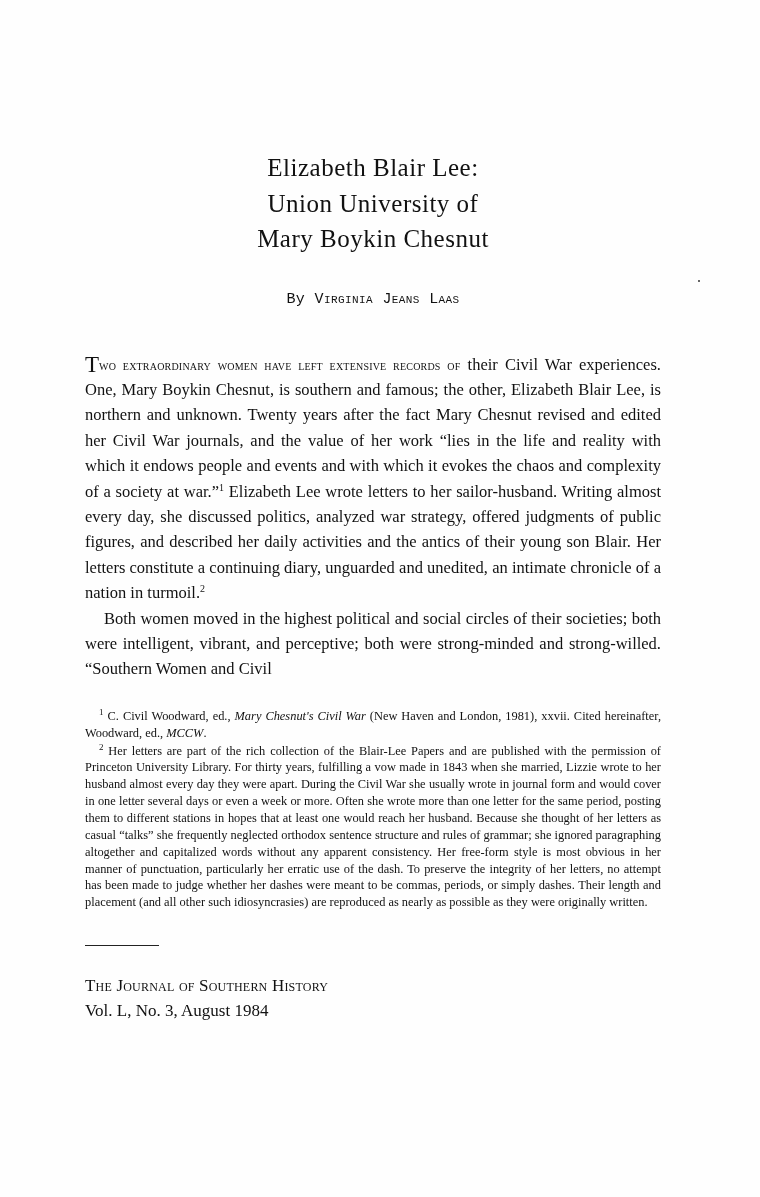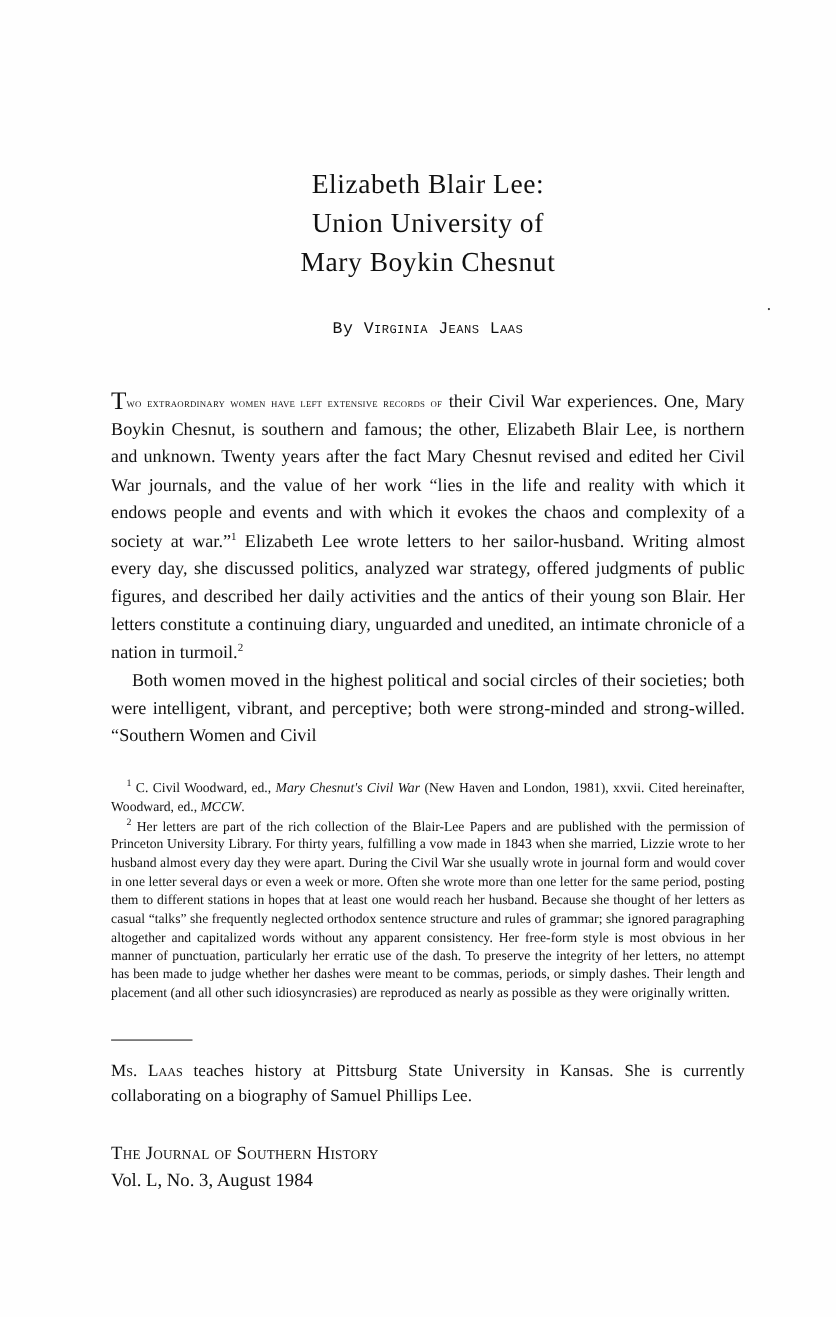--- a/index.html
+++ b/index.html
@@ -16,21 +16,21 @@
   }
   .page {
     position: absolute;
     left: 0; top: 0;
     width: 760px;
     height: 1197px;
     background: #fefefe;
   }
   .content {
     position: absolute;
-    left: 101px;
+    left: 85px;
     top: 150px;
     width: 576px;
   }
   .title {
     text-align: center;
     font-size: 25px;
     letter-spacing: 0.5px;
     line-height: 1.42;
     font-weight: normal;
     margin: 0;
@@ -62,21 +62,21 @@
     text-indent: 19px;
   }
   .dropcap-lead {
     font-size: 23px;
     line-height: 0;
     position: relative;
     top: 2px;
   }
   .lead-caps {
     font-variant: small-caps;
-    font-size: 11px;
+    font-size: 14px;
     letter-spacing: 0.2px;
     margin-top: 28px;
   }
   sup {
     font-size: 10px;
     vertical-align: super;
     line-height: 0;
   }
   .footnotes {
     margin-top: 26px;
@@ -151,21 +151,20 @@
       <p>Both women moved in the highest political and social circles of their societies; both were intelligent, vibrant, and perceptive; both were strong-minded and strong-willed. “Southern Women and Civil</p>
     </div>
 
     <div class="footnotes">
       <p class="fn-indent"><span class="fn-marker">1</span><span> C. Civil Woodward, ed., </span><em>Mary Chesnut's Civil War</em><span> (New Haven and London, 1981), xxvii. Cited hereinafter, Woodward, ed., </span><em>MCCW</em><span>.</span></p>
       <p class="fn-indent"><span class="fn-marker">2</span><span> Her letters are part of the rich collection of the Blair-Lee Papers and are published with the permission of Princeton University Library. For thirty years, fulfilling a vow made in 1843 when she married, Lizzie wrote to her husband almost every day they were apart. During the Civil War she usually wrote in journal form and would cover in one letter several days or even a week or more. Often she wrote more than one letter for the same period, posting them to different stations in hopes that at least one would reach her husband. Because she thought of her letters as casual “talks” she frequently neglected orthodox sentence structure and rules of grammar; she ignored paragraphing altogether and capitalized words without any apparent consistency. Her free-form style is most obvious in her manner of punctuation, particularly her erratic use of the dash. To preserve the integrity of her letters, no attempt has been made to judge whether her dashes were meant to be commas, periods, or simply dashes. Their length and placement (and all other such idiosyncrasies) are reproduced as nearly as possible as they were originally written.</span></p>
     </div>
 
     <div class="rule"></div>
 
-    <div class="bio"><span class="smallcaps">Ms. Laas</span><span> teaches history at Pittsburg State University in Kansas. She is currently collaborating on a biography of Samuel Phillips Lee.</span></div>
 
     <div class="journal-info">
       <div class="journal-line1">The Journal of Southern History</div>
       <div>Vol. L, No. 3, August 1984</div>
     </div>
 
   </div>
 </div>
 
 </body></html>

